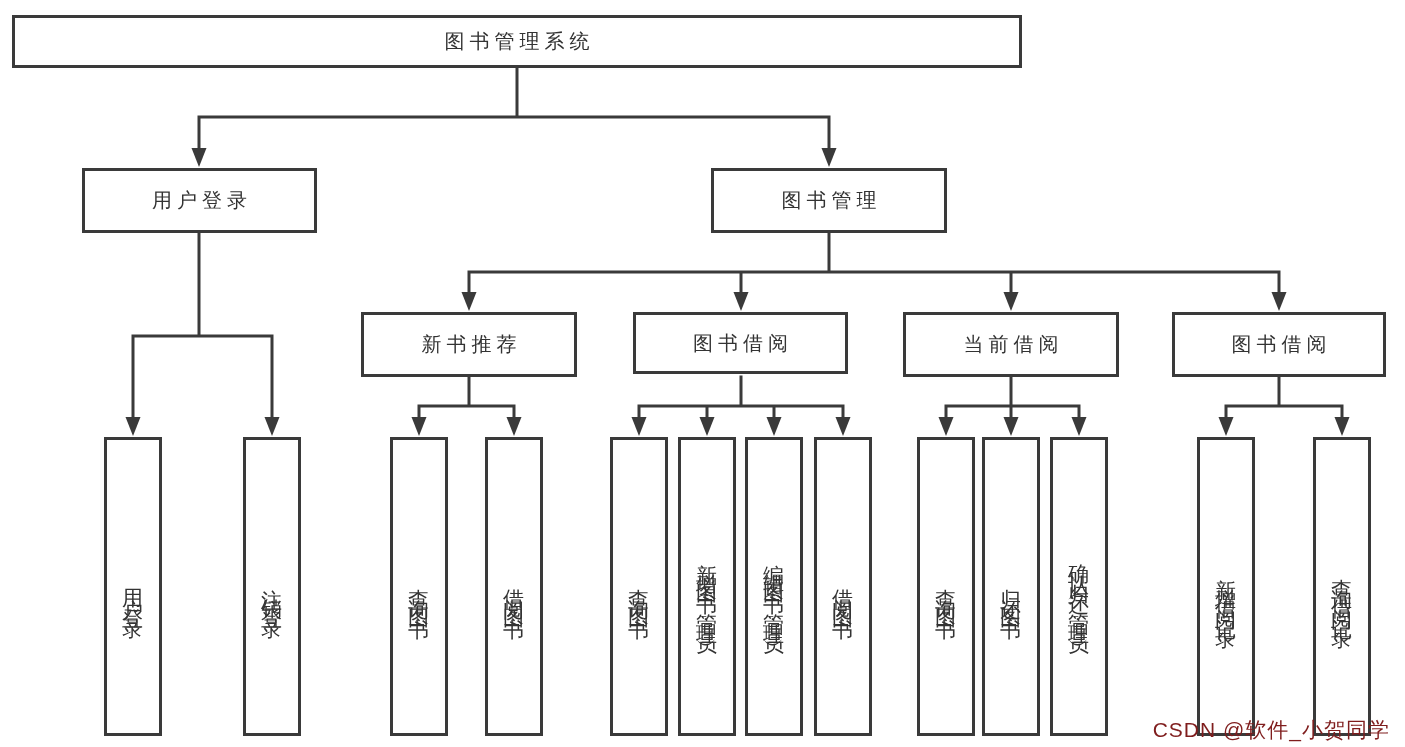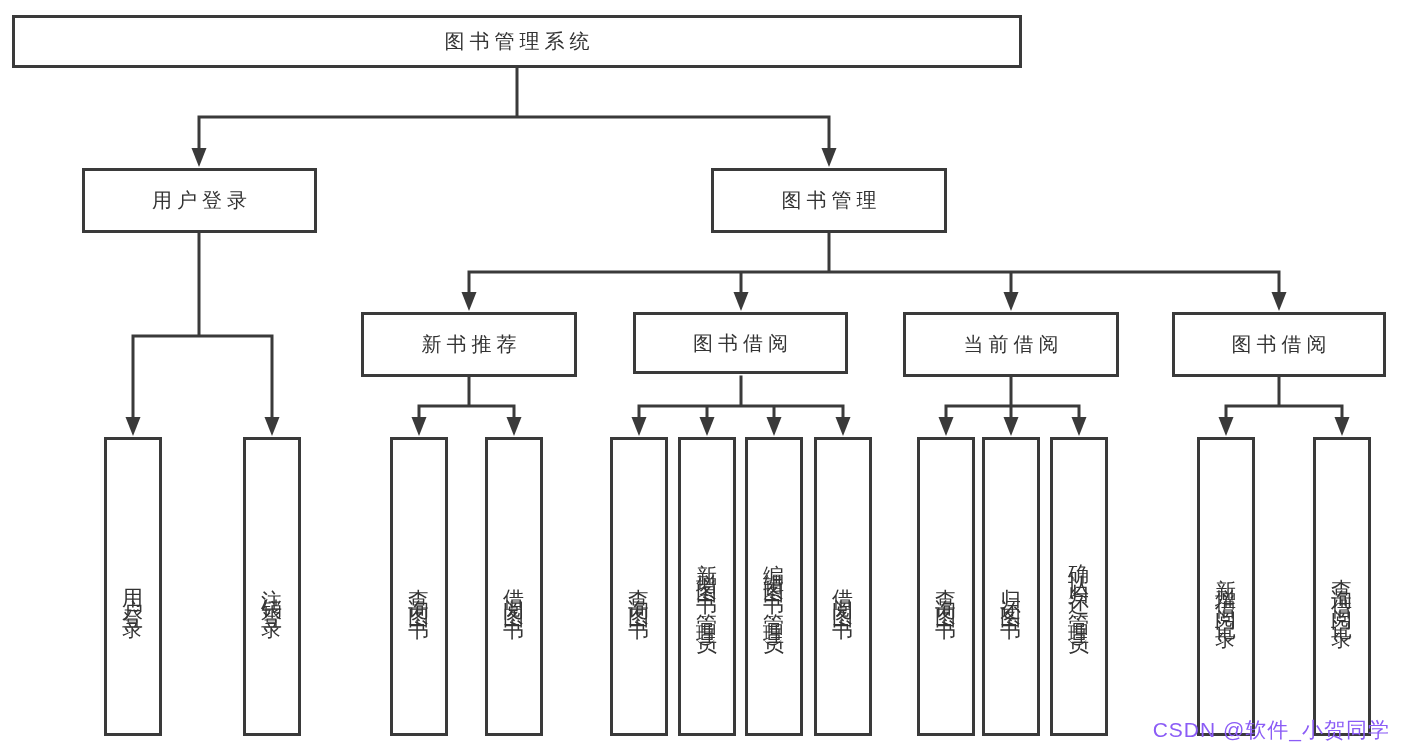--- a/index.html
+++ b/index.html
@@ -42,21 +42,21 @@
     letter-spacing: 10px;
     line-height: 1;
   }
   .vbox span { margin-top: 10px;  }
   .watermark {
     position: absolute;
     right: 15px;
     bottom: 3px;
     font-size: 21px;
     letter-spacing: 1px;
-    color: #8b5cf6;
+    color: #7f1d1d;
     white-space: nowrap;
     z-index: 5;
   }
 </style>
 </head>
 <body>
 
 <div class="stage">
 
   <svg class="connectors" viewBox="0 0 1405 747" xmlns="http://www.w3.org/2000/svg">

